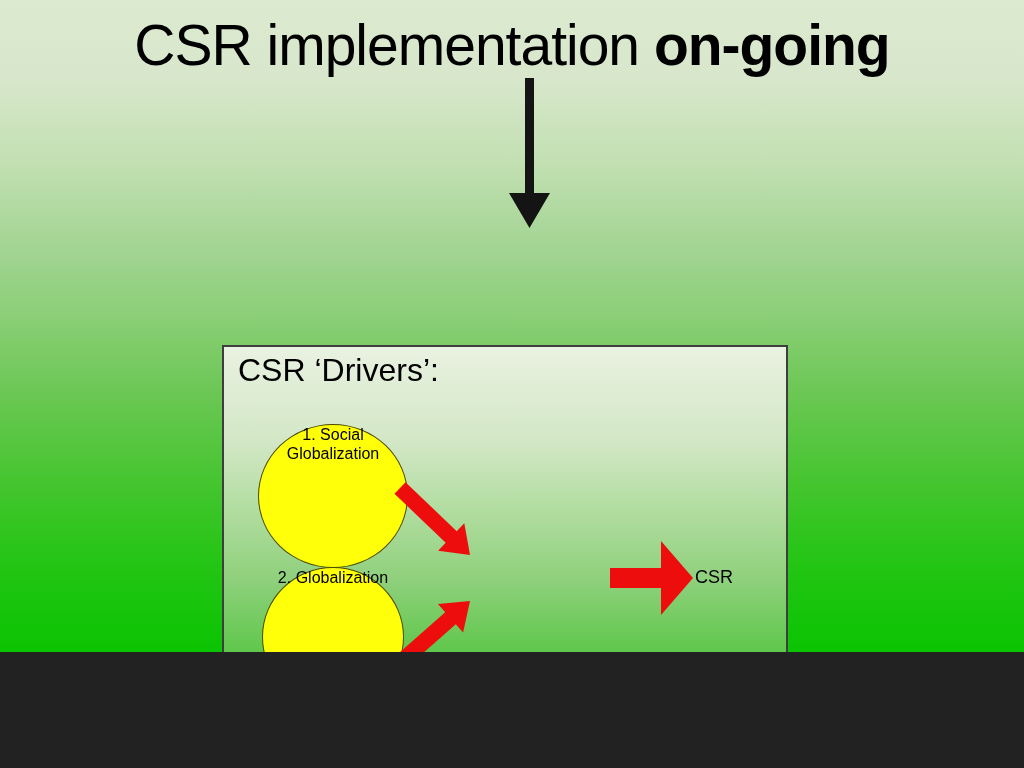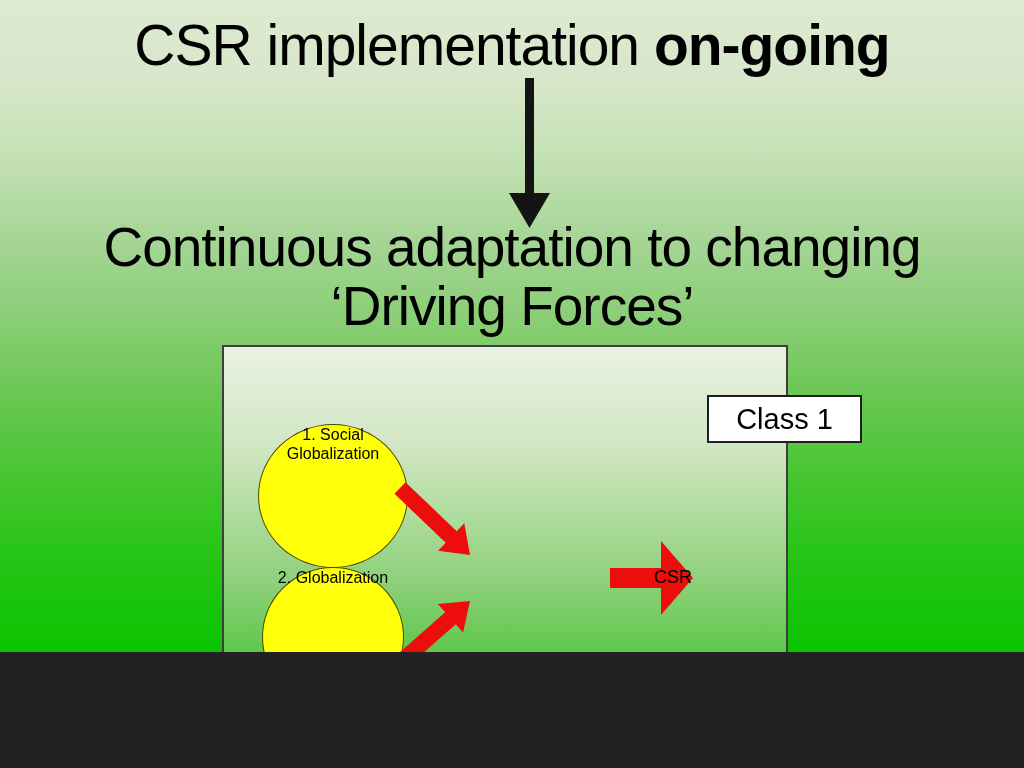--- a/index.html
+++ b/index.html
@@ -141,48 +141,42 @@
     position: absolute;
     left: 0;
     top: 0;
     width: 1024px;
     height: 768px;
     pointer-events: none;
   }
 
   .csr-label {
     position: absolute;
-    left: 654px;
+    left: 695px;
     top: 566px;
     font-size: 18px;
     line-height: 22px;
   }
 </style>
 </head>
 <body>
 
 <div class="slide">
 
   <div class="title"><span>CSR implementation </span><span class="bold">on-going</span></div>
 
   <svg class="down-arrow-svg" viewBox="0 0 50 155" xmlns="http://www.w3.org/2000/svg">
     <polygon points="20,2 29,2 29,117 45,117 24.5,152 4,117 20,117" fill="#141414"></polygon>
   </svg>
 
-  <div class="subtitle">
-    <div>Continuous adaptation to changing</div>
-    <div>‘Driving Forces’</div>
-  </div>
 
   <div class="drivers-box"></div>
 
+  <div class="drivers-heading">CSR ‘Drivers’:</div>
 
-  <div class="class-box">
-    <span>Class 1</span>
-  </div>
 
   <div class="circle yellow circle-social">
     <div>1. Social</div>
     <div>Globalization</div>
   </div>
 
   <div class="circle yellow circle-globalization">
     <div>2. Globalization</div>
   </div>
 

